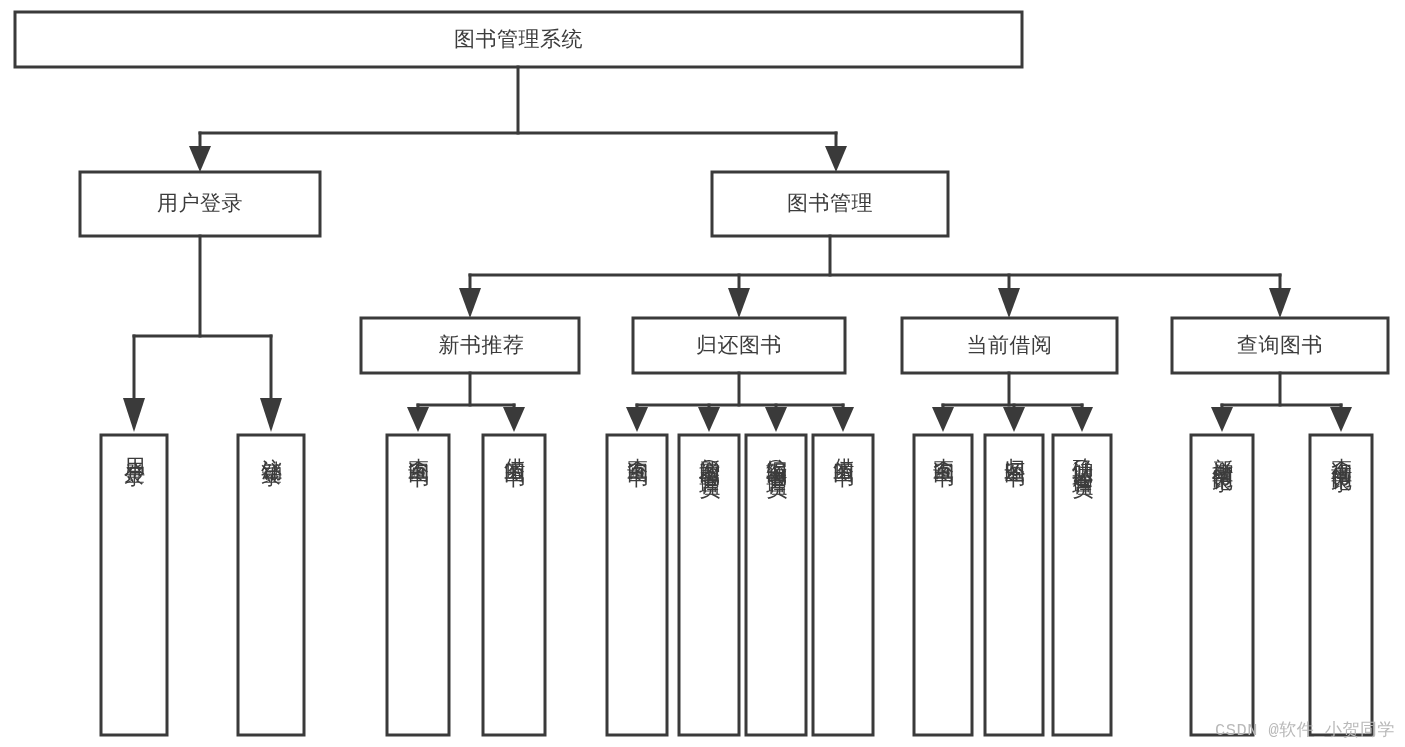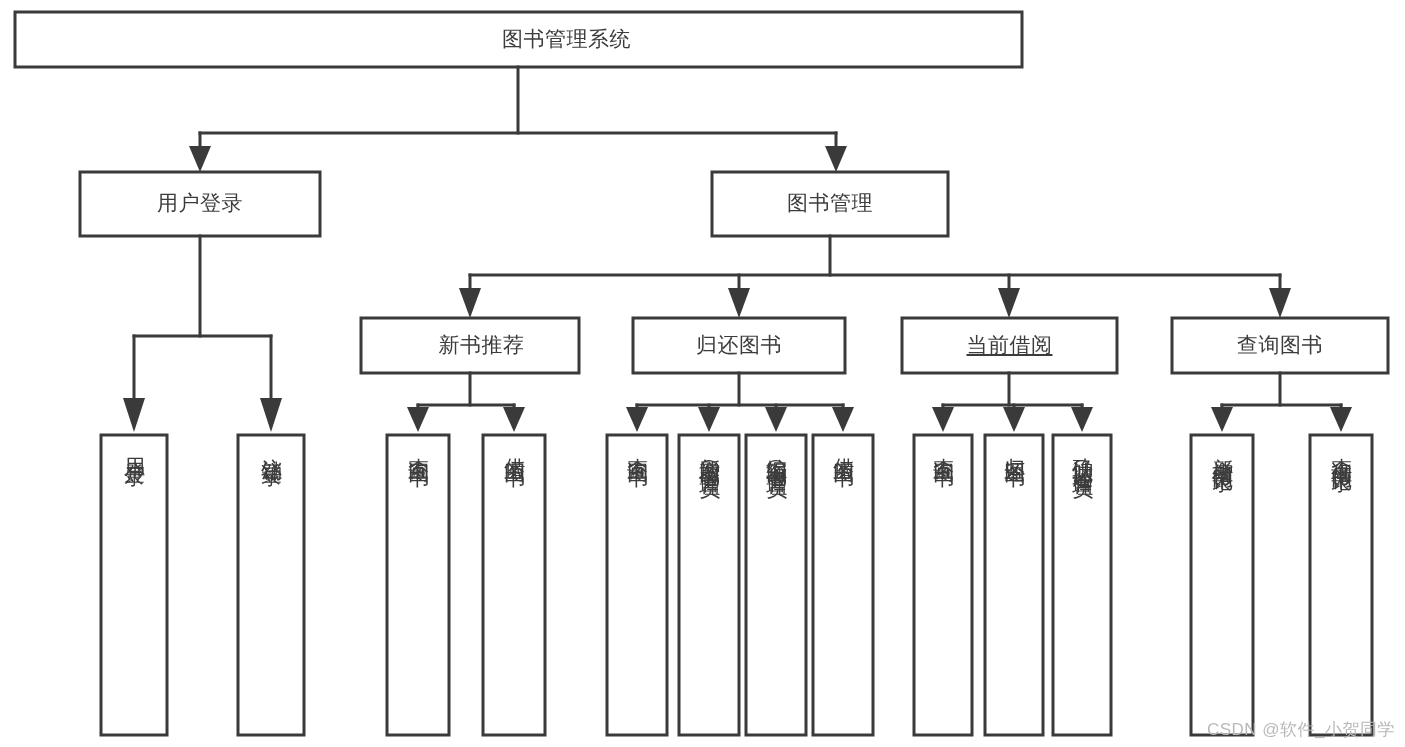--- a/index.html
+++ b/index.html
@@ -63,21 +63,21 @@
     justify-content: flex-start;
     padding-top: 6px;
     box-sizing: border-box;
   }
   .watermark {
     position: absolute;
     right: 10px;
     bottom: 6px;
     font-size: 17px;
     color: #b9b9b9;
-    font-family: Liberation Sans, sans-serif;
+    font-family: Liberation Mono, monospace;
     white-space: nowrap;
     letter-spacing: 0.5px;
   }
 </style>
 </head>
 <body>
 
 <div id="canvas">
 
   <svg class="diagram" viewBox="0 0 1405 747">
@@ -164,26 +164,26 @@
       <path class="connector" d="M 1222 405 L 1341 405"></path>
       <path class="connector" d="M 1222 405 L 1222 412"></path>
       <path class="connector" d="M 1341 405 L 1341 412"></path>
       <polygon class="arrow-head" points="1211,407 1233,407 1222,432"></polygon>
       <polygon class="arrow-head" points="1330,407 1352,407 1341,432"></polygon>
 
     </g>
   </svg>
 
   <div id="label-layer">
-      <div class="node-label horizontal" style="left: 15px; top: 12px; width: 1007px; height: 55px; padding-left: 48px;">图书管理系统</div>
+      <div class="node-label horizontal" style="left: 15px; top: 12px; width: 1007px; height: 55px;">图书管理系统</div>
       <div class="node-label horizontal" style="left: 80px; top: 172px; width: 240px; height: 64px;">用户登录</div>
       <div class="node-label horizontal" style="left: 712px; top: 172px; width: 236px; height: 64px;">图书管理</div>
       <div class="node-label horizontal" style="left: 361px; top: 318px; width: 241px; height: 55px;">新书推荐</div>
       <div class="node-label horizontal" style="left: 633px; top: 318px; width: 212px; height: 55px;">归还图书</div>
-      <div class="node-label horizontal" style="left: 902px; top: 318px; width: 215px; height: 55px; text-decoration: underline;">当前借阅</div>
+      <div class="node-label horizontal" style="left: 902px; top: 318px; width: 215px; height: 55px;">当前借阅</div>
       <div class="node-label horizontal" style="left: 1172px; top: 318px; width: 216px; height: 55px;">查询图书</div>
       <div class="node-label vertical" style="left: 101px; top: 435px; width: 66px; height: 300px;">用户登录</div>
       <div class="node-label vertical" style="left: 238px; top: 435px; width: 66px; height: 300px;">注销登录</div>
       <div class="node-label vertical" style="left: 387px; top: 435px; width: 62px; height: 300px;">查询图书</div>
       <div class="node-label vertical" style="left: 483px; top: 435px; width: 62px; height: 300px;">借阅图书</div>
       <div class="node-label vertical" style="left: 607px; top: 435px; width: 60px; height: 300px;">查询图书</div>
       <div class="node-label vertical" style="left: 679px; top: 435px; width: 60px; height: 300px;">新增图书（管理员）</div>
       <div class="node-label vertical" style="left: 746px; top: 435px; width: 60px; height: 300px;">编辑图书（管理员）</div>
       <div class="node-label vertical" style="left: 813px; top: 435px; width: 60px; height: 300px;">借阅图书</div>
       <div class="node-label vertical" style="left: 914px; top: 435px; width: 58px; height: 300px;">查询图书</div>

